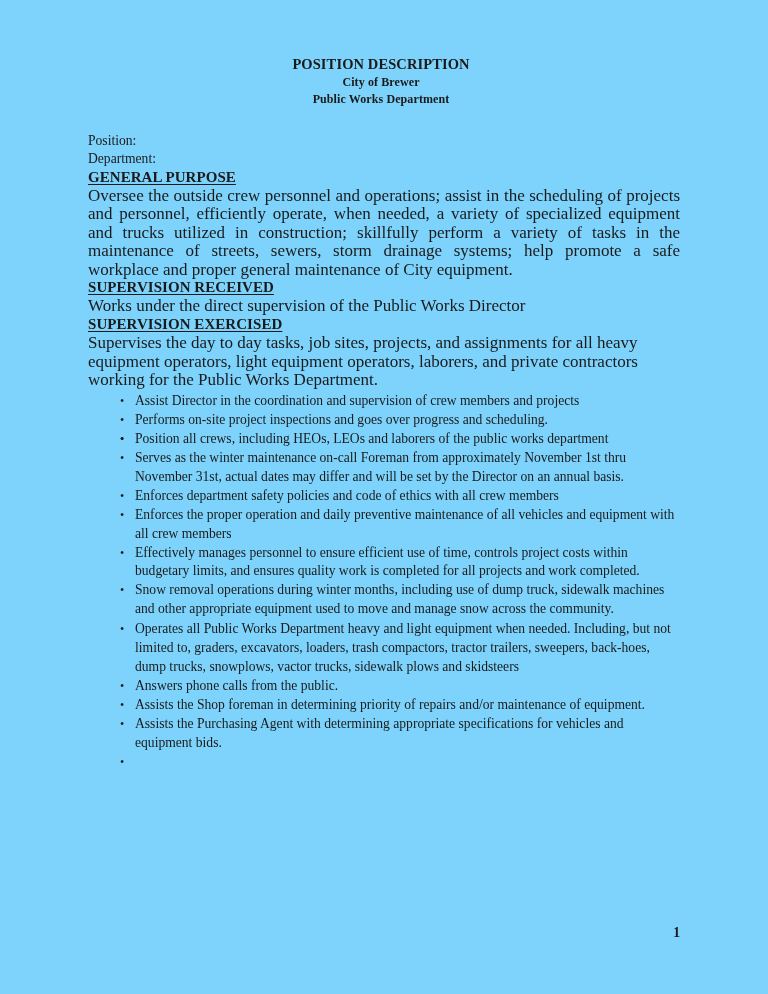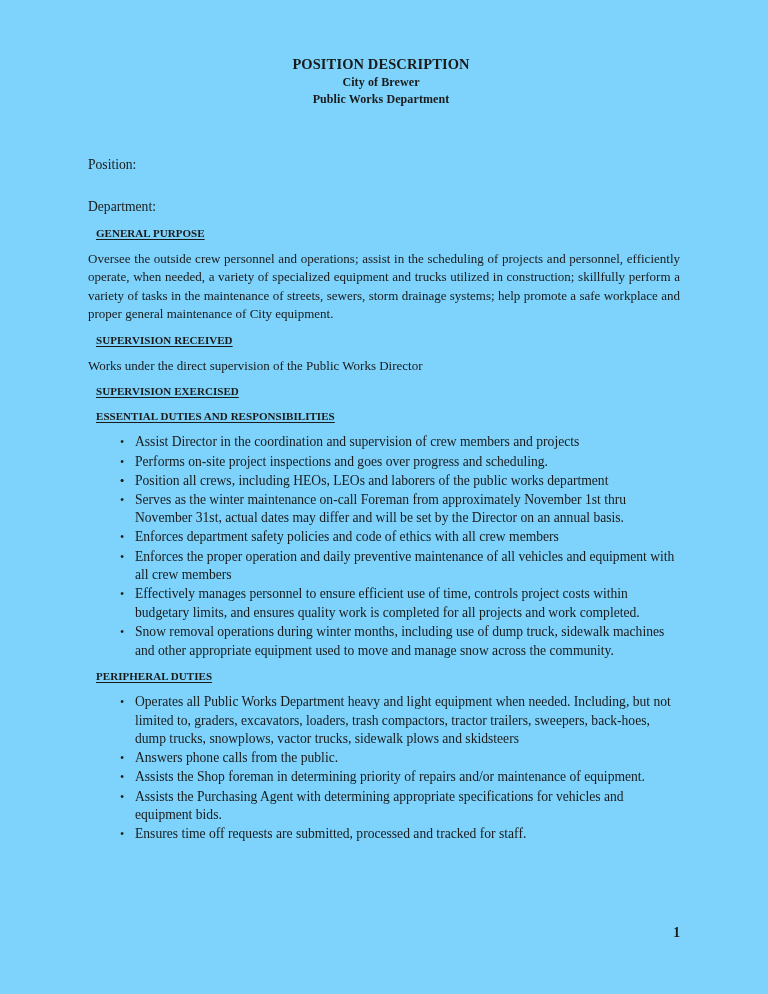--- a/index.html
+++ b/index.html
@@ -43,41 +43,41 @@
   .title-block .t-main { font-size: 14.5px; }
   .title-block .t-sub  { font-size: 12px; }
 
   
   .meta {
     margin-top: 23px;
     font-size: 13.6px;
     line-height: 18.5px;
   }
   .meta-row { display: flex; }
-  .meta-label { width: 88px; flex: 0 0 88px; margin-top: 24px; }
+  .meta-label { width: 88px; flex: 0 0 88px; }
   .meta-value { flex: 1 1 auto; }
 
   
   h2.section {
-    font-size: 11px;
+    font-size: 15px;
     font-weight: bold;
     text-decoration: underline;
     text-underline-offset: 1.5px;
-    margin: 8px;
+    margin: 0;
     padding: 0;
     letter-spacing: 0.05px;
     line-height: 17px;
   }
   .sec-gap-lg { margin-top: 26px; }
   .sec-gap-md { margin-top: 24px; }
   .sec-gap-xl { margin-top: 31px; }
 
   
   p.body {
-    font-size: 13px;
+    font-size: 17px;
     line-height: 18.6px;
     margin: 1px 0 0 0;
     padding: 0;
   }
   p.body.justify {
     text-align: justify;
     text-justify: inter-word;
   }
 
   
@@ -133,39 +133,38 @@
       </div>
     </div>
 
     <h2 class="section sec-gap-lg">GENERAL PURPOSE</h2>
     <p class="body justify">Oversee the outside crew personnel and operations; assist in the scheduling of projects and personnel, efficiently operate, when needed, a variety of specialized equipment and trucks utilized in construction; skillfully perform a variety of tasks in the maintenance of streets, sewers, storm drainage systems; help promote a safe workplace and proper general maintenance of City equipment.</p>
 
     <h2 class="section sec-gap-md">SUPERVISION RECEIVED</h2>
     <p class="body">Works under the direct supervision of the Public Works Director</p>
 
     <h2 class="section sec-gap-md">SUPERVISION EXERCISED</h2>
+    <p class="body">Supervises the day to day tasks, job sites, projects, and assignments for all heavy equipment operators, light equipment operators, laborers, and private contractors working for the Public Works Department.</p>
 
-    <h2 class="section sec-gap-xl">ESSENTIAL DUTIES AND RESPONSIBILITIES</h2>
     <ul class="bullets">
       <li><span class="dot">•</span><span>Assist Director in the coordination and supervision of crew members and projects</span></li>
       <li><span class="dot">•</span><span>Performs on-site project inspections and goes over progress and scheduling.</span></li>
       <li><span class="dot">•</span></li>
       <li><span class="dot">•</span><span>Position all crews, including HEOs, LEOs and laborers of the public works department</span></li>
       <li><span class="dot">•</span><span>Serves as the winter maintenance on-call Foreman from approximately November 1st thru November 31st, actual dates may differ and will be set by the Director on an annual basis.</span></li>
       <li><span class="dot">•</span><span>Enforces department safety policies and code of ethics with all crew members</span></li>
       <li><span class="dot">•</span><span>Enforces the proper operation and daily preventive maintenance of all vehicles and equipment with all crew members</span></li>
       <li><span class="dot">•</span><span>Effectively manages personnel to ensure efficient use of time, controls project costs within budgetary limits, and ensures quality work is completed for all projects and work completed.</span></li>
       <li><span class="dot">•</span><span>Snow removal operations during winter months, including use of dump truck, sidewalk machines and other appropriate equipment used to move and manage snow across the community.</span></li>
     </ul>
 
-    <h2 class="section sec-gap-xl">PERIPHERAL DUTIES</h2>
     <ul class="bullets">
       <li><span class="dot">•</span><span>Operates all Public Works Department heavy and light equipment when needed.  Including, but not limited to, graders, excavators, loaders, trash compactors, tractor trailers, sweepers, back-hoes, dump trucks, snowplows, vactor trucks, sidewalk plows and skidsteers</span></li>
       <li><span class="dot">•</span><span>Answers phone calls from the public.</span></li>
       <li><span class="dot">•</span><span>Assists the Shop foreman in determining priority of repairs and/or maintenance of equipment.</span></li>
       <li><span class="dot">•</span><span>Assists the Purchasing Agent with determining appropriate specifications for vehicles and equipment bids.</span></li>
-      <li><span class="dot">•</span><span>Ensures time off requests are submitted, processed and tracked for staff.</span></li>
+      <li><span class="dot">•</span></li>
     </ul>
 
   </div>
 
   <div class="page-number">1</div>
 </div>
 
 </body></html>

